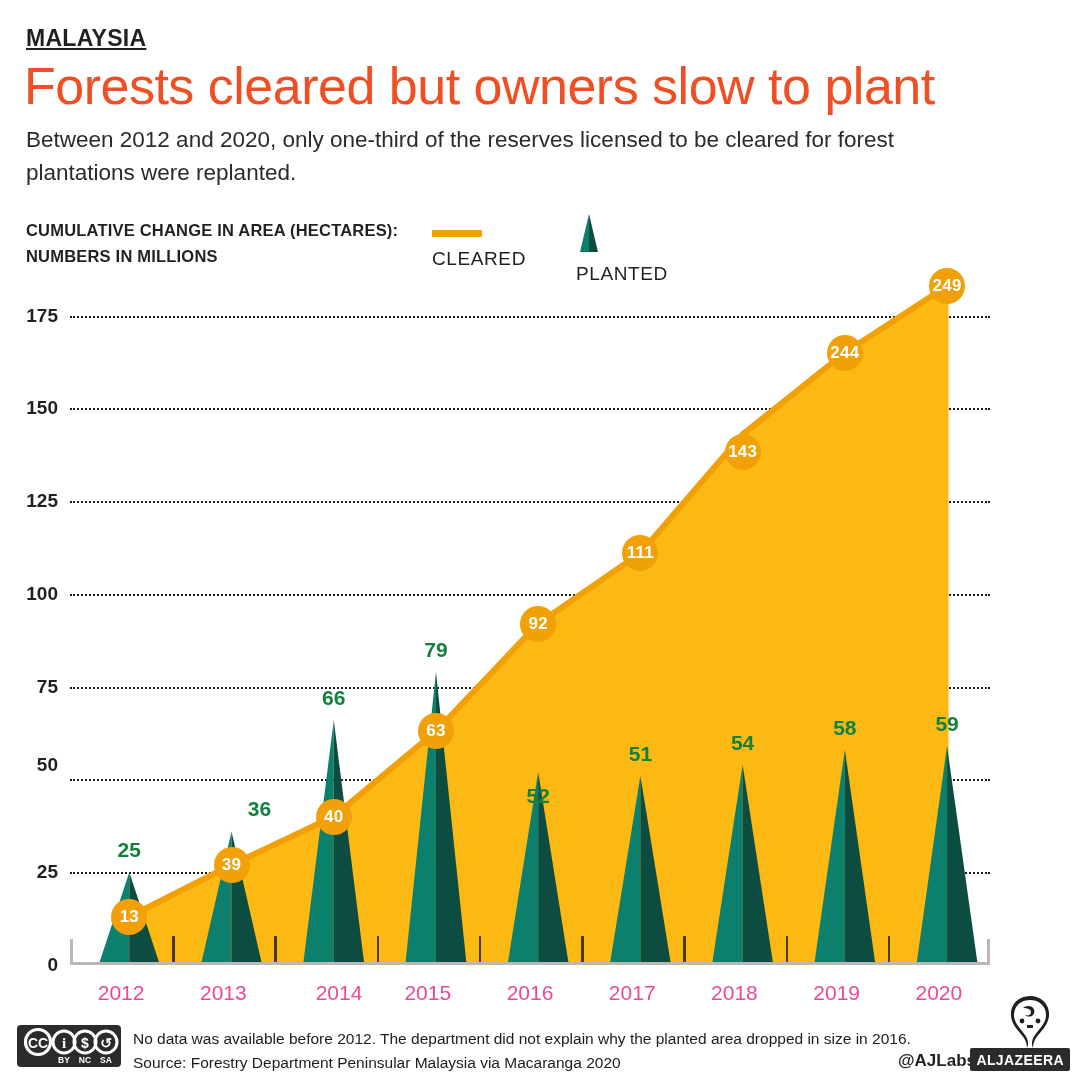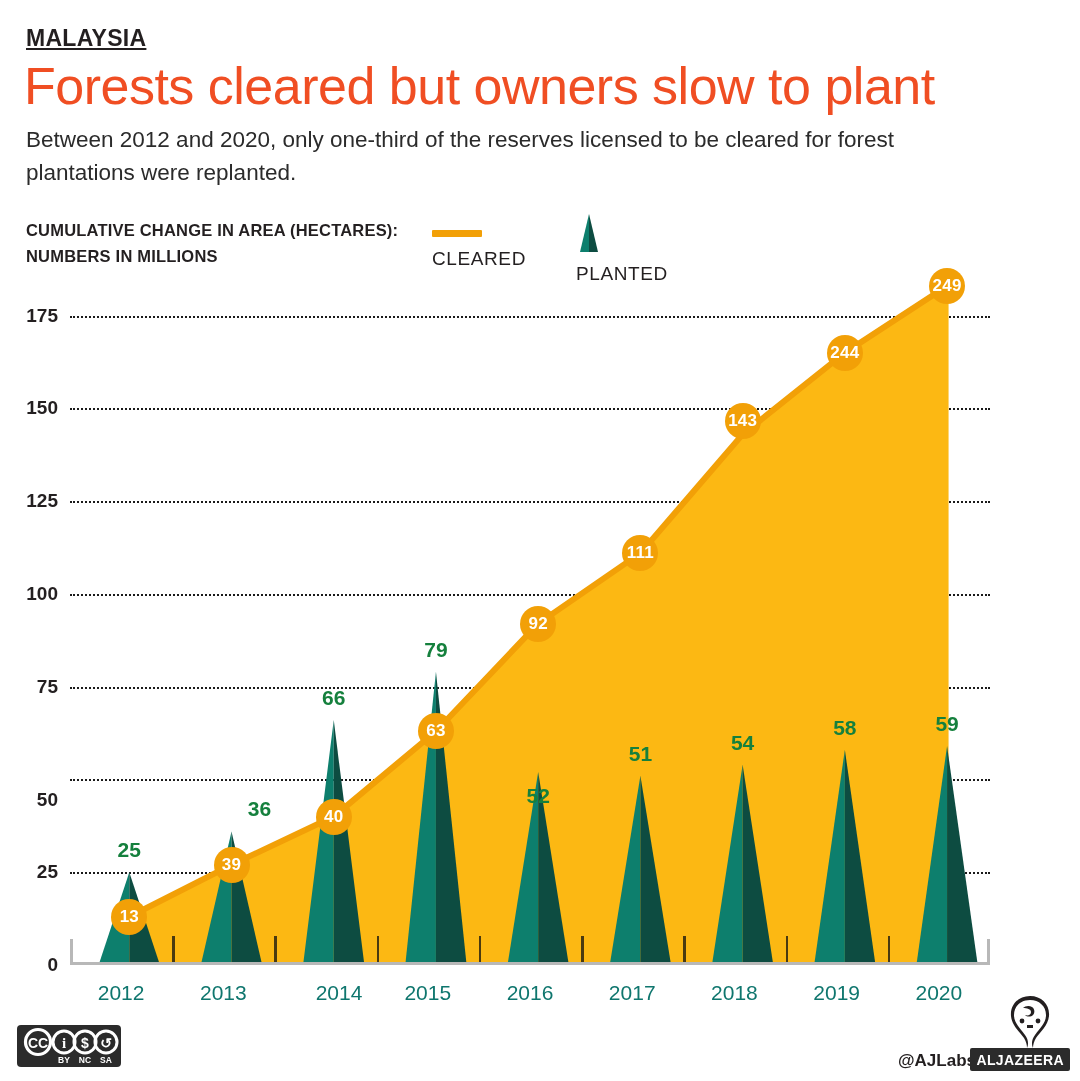--- a/index.html
+++ b/index.html
@@ -46,21 +46,21 @@
     position:absolute;left:0;width:920px;height:0;
     border-top:2.5px dotted #1a1a1a;
   }
   .axis-line{
     position:absolute;left:0;bottom:0;width:920px;height:3px;background:#b8b8b8;
   }
   .axis-cap{position:absolute;width:3px;height:26px;background:#b8b8b8;bottom:0;}
   .tick{position:absolute;width:2.5px;height:26px;background:#4a3a10;bottom:3px;}
   .xlabel{
     position:absolute;bottom:-40px;transform:translateX(-50%);
-    font-size:21px;color:#0f766e;margin-top:28px;
+    font-size:21px;color:#ec4899;margin-top:28px;
   }
 
   
   .layer{position:absolute;left:0;top:0;width:920px;height:705px;overflow:visible;}
 
   .marker{
     position:absolute;transform:translate(-50%,-50%);
     width:36px;height:36px;border-radius:50%;
     background:#F2A007;color:#ffffff;
     display:flex;align-items:center;justify-content:center;
@@ -117,21 +117,21 @@
       </svg>
     </span>
     <span class="legend-label">PLANTED</span>
   </div>
 </div>
 
 <div class="chart">
   <div class="ylabels">
       <div class="ylabel" style="top: 705px;">0</div>
       <div class="ylabel" style="top: 612.237px;">25</div>
-      <div class="ylabel" style="top: 540px;">50</div>
+      <div class="ylabel" style="top: 505px;">50</div>
       <div class="ylabel" style="top: 426.711px;">75</div>
       <div class="ylabel" style="top: 333.947px;">100</div>
       <div class="ylabel" style="top: 241.184px;">125</div>
       <div class="ylabel" style="top: 148.421px;">150</div>
       <div class="ylabel" style="top: 55.6579px;">175</div>
     </div>
   <div class="plot">
     <div id="grid-holder">
         <div class="gridline" style="top: 612.237px;"></div>
         <div class="gridline" style="top: 519.474px;"></div>
@@ -184,21 +184,21 @@
           <polygon points="877.0666666666667,486.07894736842104 907.7333333333333,705 877.0666666666667,705" fill="#0D4C41"></polygon>
         </g>
       </svg>
     <div id="marker-holder">
         <div class="marker" style="left: 59.2889px; top: 656.763px;">13</div>
         <div class="marker" style="left: 161.511px; top: 604.816px;">39</div>
         <div class="marker" style="left: 263.733px; top: 556.579px;">40</div>
         <div class="marker" style="left: 365.956px; top: 471.237px;">63</div>
         <div class="marker" style="left: 468.178px; top: 363.632px;">92</div>
         <div class="marker" style="left: 570.4px; top: 293.132px;">111</div>
-        <div class="marker" style="left: 672.622px; top: 161px;">143</div>
+        <div class="marker" style="left: 672.622px; top: 192px;">143</div>
         <div class="marker" style="left: 774.844px; top: 92.7632px;">244</div>
         <div class="marker" style="left: 877.067px; top: 25.9737px;">249</div>
       </div>
     <div id="treelabel-holder">
         <div class="tree-label" style="left: 59.2889px; top: 602.237px;">25</div>
         <div class="tree-label" style="left: 161.511px; top: 561.421px; margin-left: 28px;">36</div>
         <div class="tree-label" style="left: 263.733px; top: 450.105px;">66</div>
         <div class="tree-label" style="left: 365.956px; top: 401.868px;">79</div>
         <div class="tree-label" style="left: 468.178px; top: 502.053px; margin-top: 46px;">52</div>
         <div class="tree-label" style="left: 570.4px; top: 505.763px;">51</div>
@@ -243,20 +243,22 @@
       <circle cx="68" cy="17" r="11" fill="none" stroke="#fff" stroke-width="3"></circle>
       <text x="68" y="23" font-family="Liberation Sans, sans-serif" font-size="14" font-weight="bold" fill="#fff" text-anchor="middle">$</text>
       <circle cx="89" cy="17" r="11" fill="none" stroke="#fff" stroke-width="3"></circle>
       <text x="89" y="23" font-family="Liberation Sans, sans-serif" font-size="14" font-weight="bold" fill="#fff" text-anchor="middle">↺</text>
       <text x="47" y="38" font-family="Liberation Sans, sans-serif" font-size="8.5" font-weight="bold" fill="#fff" text-anchor="middle">BY</text>
       <text x="68" y="38" font-family="Liberation Sans, sans-serif" font-size="8.5" font-weight="bold" fill="#fff" text-anchor="middle">NC</text>
       <text x="89" y="38" font-family="Liberation Sans, sans-serif" font-size="8.5" font-weight="bold" fill="#fff" text-anchor="middle">SA</text>
     </svg>
   </div>
   <div class="footnote">
+    <div>No data was available before 2012. The department did not explain why the planted area dropped in size in 2016.</div>
+    <div>Source: Forestry Department Peninsular Malaysia via Macaranga 2020</div>
   </div>
   <div class="aj-handle">@AJLabs</div>
   <div class="aj-wordmark">ALJAZEERA</div>
   <div class="aj-logo">
     <svg width="72" height="60" viewBox="0 0 72 60">
       <path d="M36 4 C24 4 16 13 17 24 C18 34 26 40 30 46 C32 49 33 53 33 56 C35 52 34 47 31 43 C26 36 20 31 20 23 C20 14 27 8 36 8 C45 8 52 14 52 23 C52 31 46 36 41 43 C38 47 37 52 39 56 C39 53 40 49 42 46 C46 40 54 34 55 24 C56 13 48 4 36 4 Z" fill="#231f20"></path>
       <path d="M29 16 C31 14 35 13 38 15 C41 17 41 21 39 23 C37 25 33 25 31 23 C34 24 37 23 37 20 C37 17 33 16 29 16 Z" fill="#231f20"></path>
       <circle cx="28" cy="29" r="2.4" fill="#231f20"></circle>
       <circle cx="44" cy="29" r="2.4" fill="#231f20"></circle>
       <path d="M33 33 h6 v3 h-6 z" fill="#231f20"></path>

